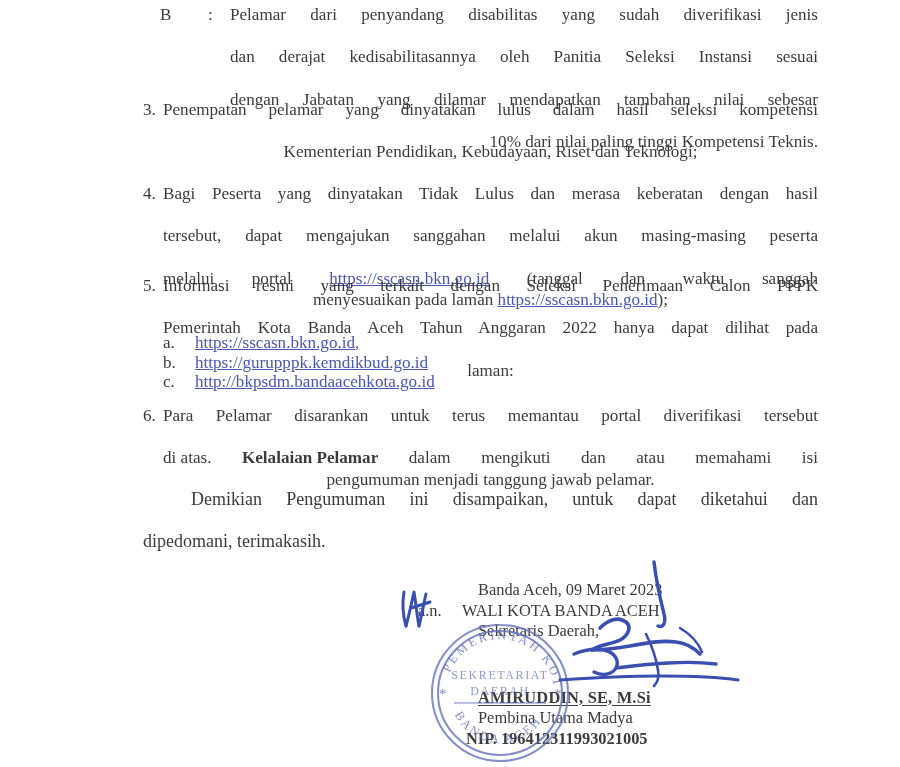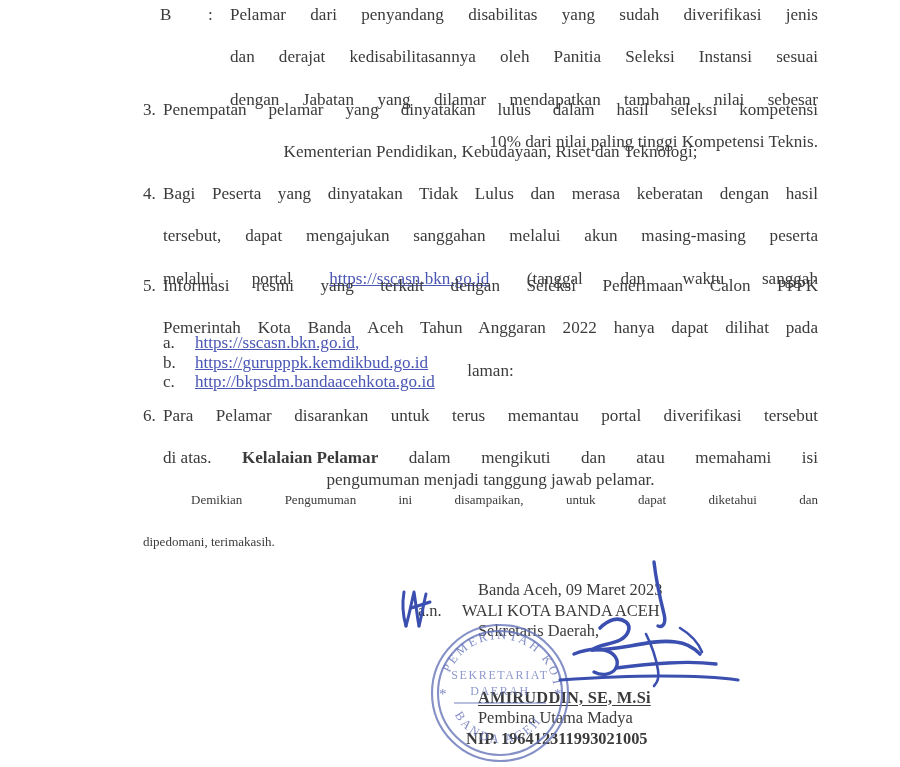--- a/index.html
+++ b/index.html
@@ -97,21 +97,21 @@
   }
   .sublist .subrow { display: flex; }
   .sublist .sublabel { flex: 0 0 32px; width: 32px; }
 
   
   .closing {
     position: absolute;
     left: 143px;
     top: 489px;
     width: 675px;
-    font-size: 13px;
+    font-size: 18px;
     line-height: 21.2px;
   }
   .closing .indent { text-indent: 48px; }
 
   
   .sigblock {
     position: absolute;
     left: 418px;
     top: 580px;
     width: 330px;
@@ -187,20 +187,21 @@
       <div class="jline">tersebut, dapat mengajukan sanggahan melalui akun masing-masing peserta</div>
       <div style="display:flex; justify-content:space-between;">
         <span>melalui</span>
         <span>portal</span>
         <a class="doclink">https://sscasn.bkn.go.id</a>
         <span>(tanggal</span>
         <span>dan</span>
         <span>waktu</span>
         <span>sanggah</span>
       </div>
+      <div class="lastline"><span>menyesuaikan pada laman</span> <a class="doclink">https://sscasn.bkn.go.id</a><span>);</span></div>
     </div>
   </div>
 
   <div class="li" style="left:143px; top:275px; width:675px;">
     <div class="num">5.</div>
     <div class="body">
       <div class="jline">Informasi resmi yang terkait dengan Seleksi Penerimaan Calon PPPK</div>
       <div class="jline">Pemerintah Kota Banda Aceh Tahun Anggaran 2022 hanya dapat dilihat pada</div>
       <div class="lastline">laman:</div>
     </div>

